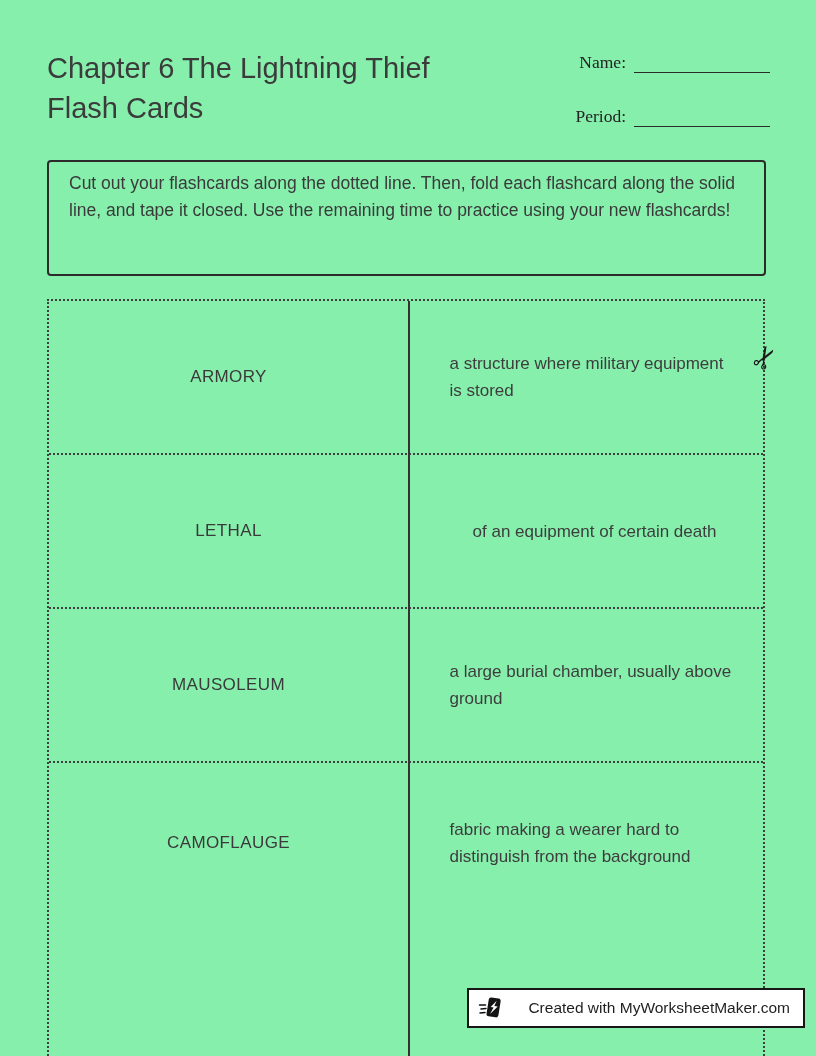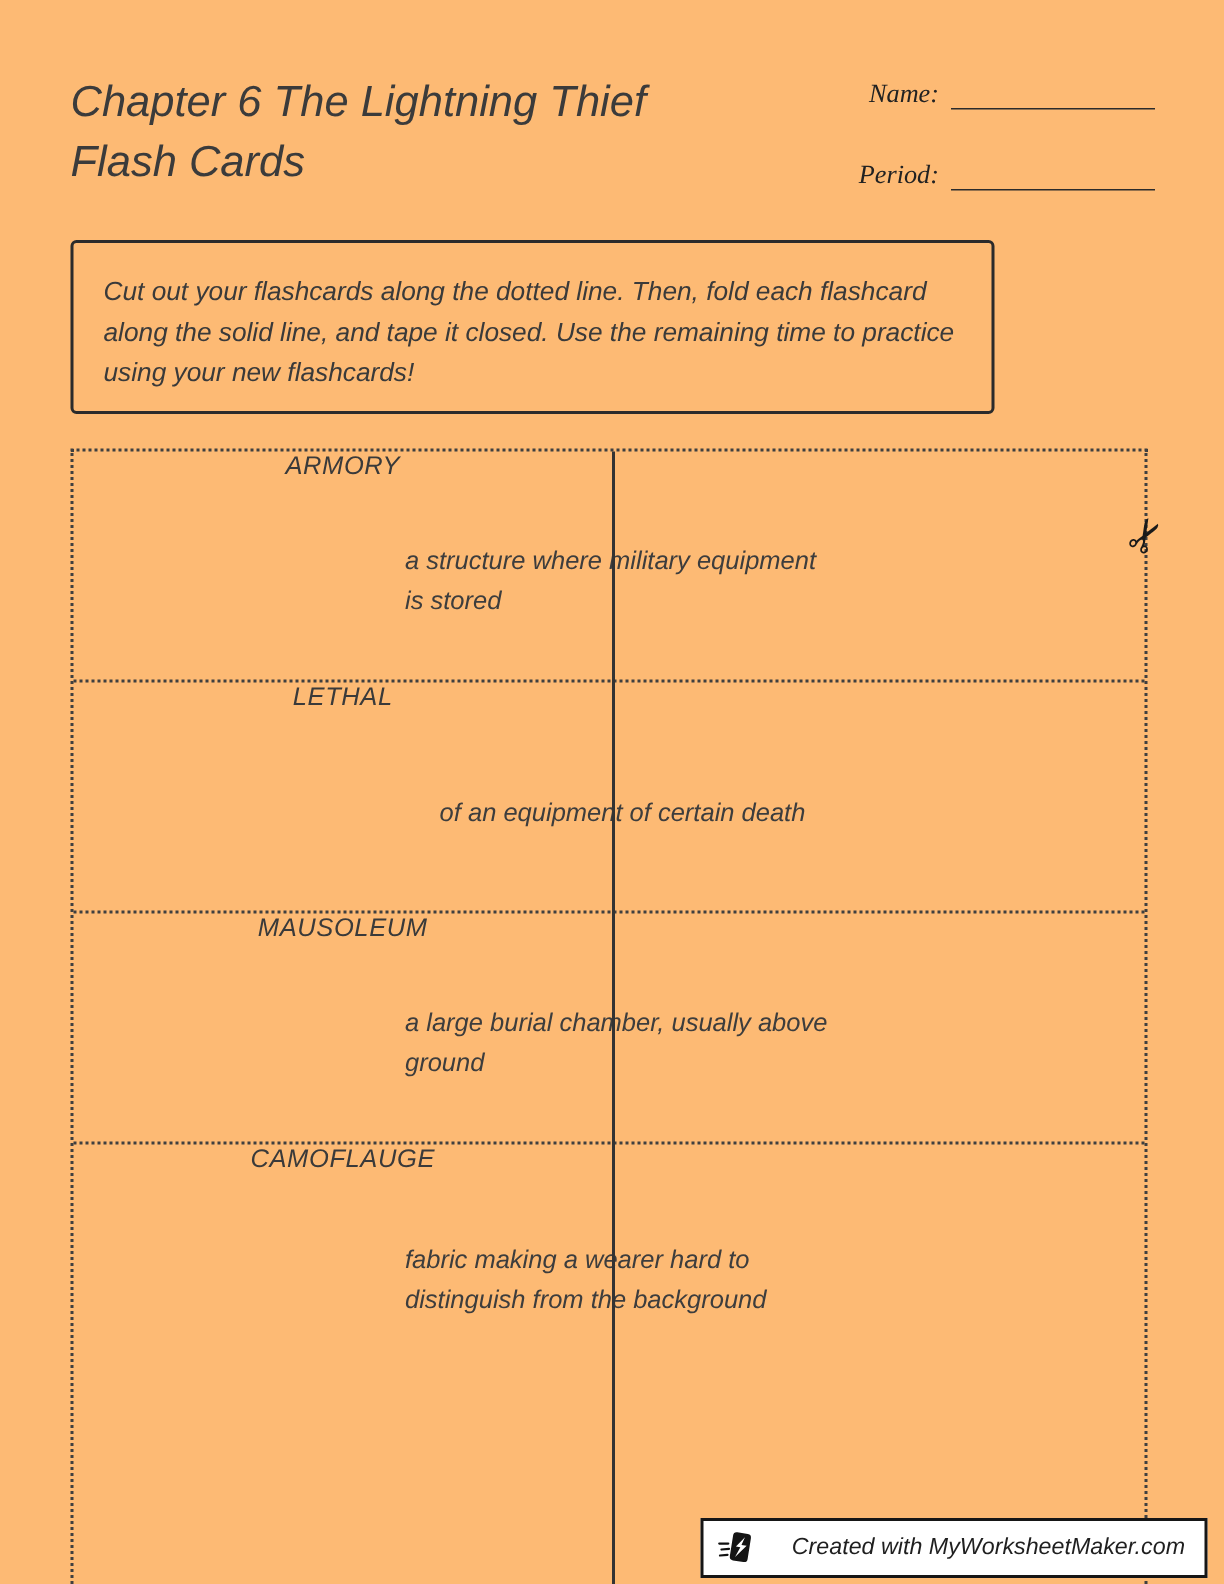--- a/index.html
+++ b/index.html
@@ -1,25 +1,24 @@
 <!DOCTYPE html>
 <html><head>
 <meta charset="utf-8">
 <style>
   * { margin: 0; padding: 0; box-sizing: border-box; }
   html, body { background: #ffffff; }
   .page {
     position: relative;
     width: 816px;
     height: 1056px;
-    background: #fdba74;
+    background: #86efac;
     overflow: hidden;
     font-family: "Liberation Sans", "DejaVu Sans", sans-serif;
     color: #3d3d3d;
-    font-style: italic;
   }
 
   
   .title {
     position: absolute;
     left: 47px;
     top: 48px;
     width: 445px;
     font-size: 29px;
     line-height: 40px;
@@ -48,25 +47,25 @@
     height: 1.2em;
     border-bottom: 1.5px solid #2b2b2b;
     margin-left: 8px;
   }
 
   
   .instructions {
     position: absolute;
     left: 47px;
     top: 160px;
-    width: 616px;
+    width: 719px;
     height: 116px;
     border: 2px solid #2b2b2b;
     border-radius: 4px;
-    padding: 19px 20px;
+    padding: 8px 20px;
     font-size: 17.5px;
     line-height: 27px;
     color: #3a3a3a;
   }
 
   
   .cards {
     position: absolute;
     left: 47px;
     top: 299px;
@@ -81,21 +80,20 @@
     left: 359px;
     top: 0;
     bottom: 0;
     width: 2px;
     background: #333333;
   }
   .card-row {
     display: flex;
     height: 154px;
     border-bottom: 2px dotted #3f3f3f;
-    flex-direction: column;
   }
   .card-row:last-child { border-bottom: none; height: 160px; }
   .term-cell {
     width: 359px;
     display: flex;
     align-items: center;
     justify-content: center;
   }
   .term {
     font-size: 17px;
@@ -126,21 +124,21 @@
     color: #1a1a1a;
     display: inline-block;
     transform: rotate(-60deg);
     font-family: "DejaVu Sans", sans-serif;
   }
 
   
   .credit-badge {
     position: absolute;
     right: 11px;
-    bottom: 4px;
+    bottom: 28px;
     height: 40px;
     background: #ffffff;
     border: 2px solid #161616;
     display: flex;
     align-items: center;
     gap: 24px;
     padding: 0 13px 0 9px;
     font-size: 15.5px;
     color: #1f1f1f;
     z-index: 5;

